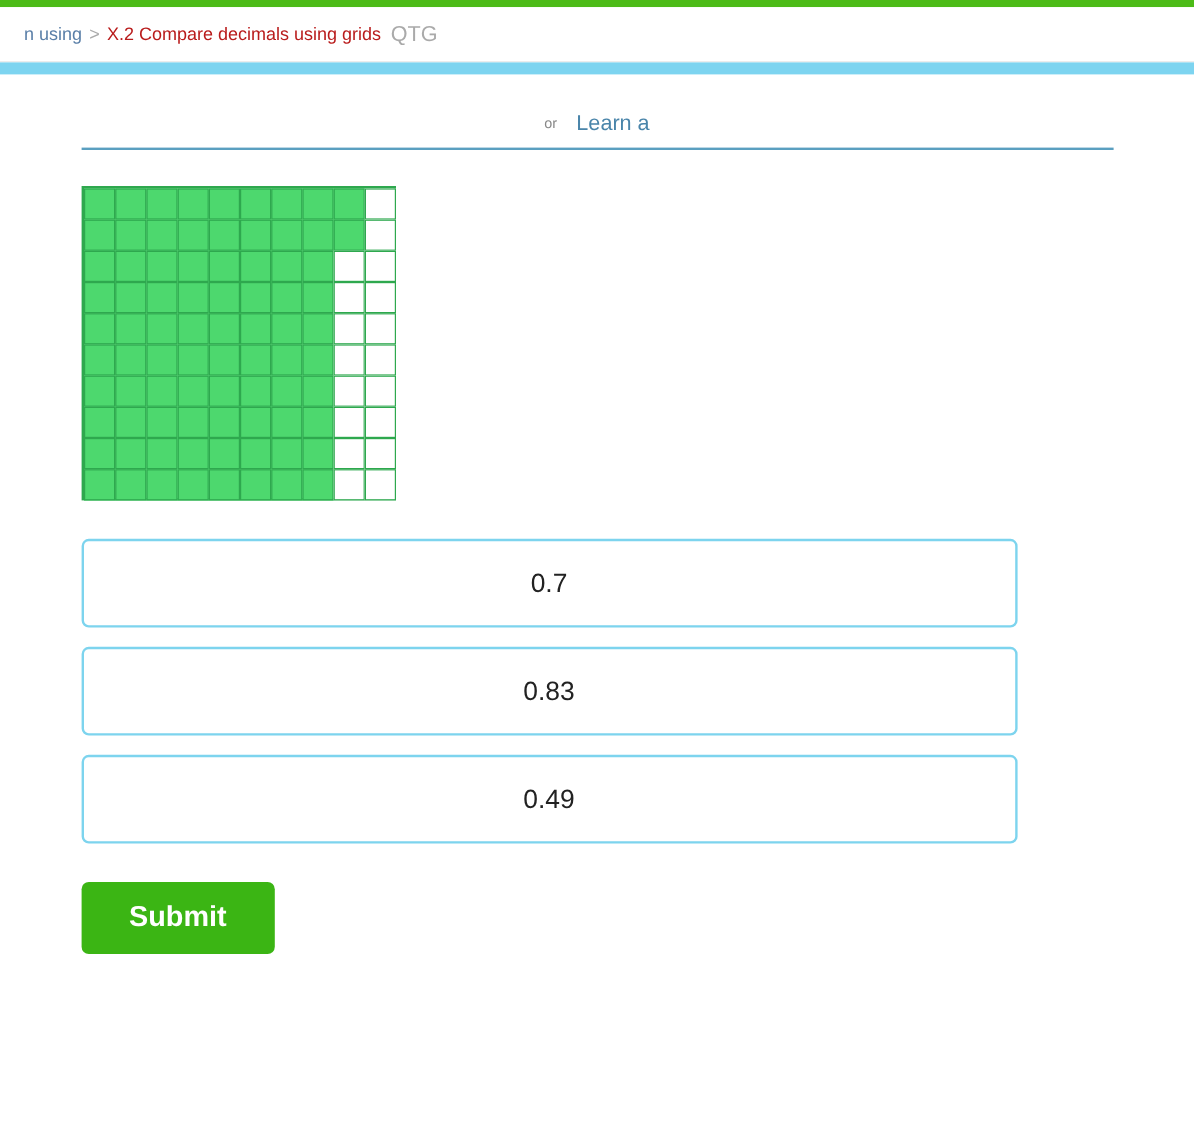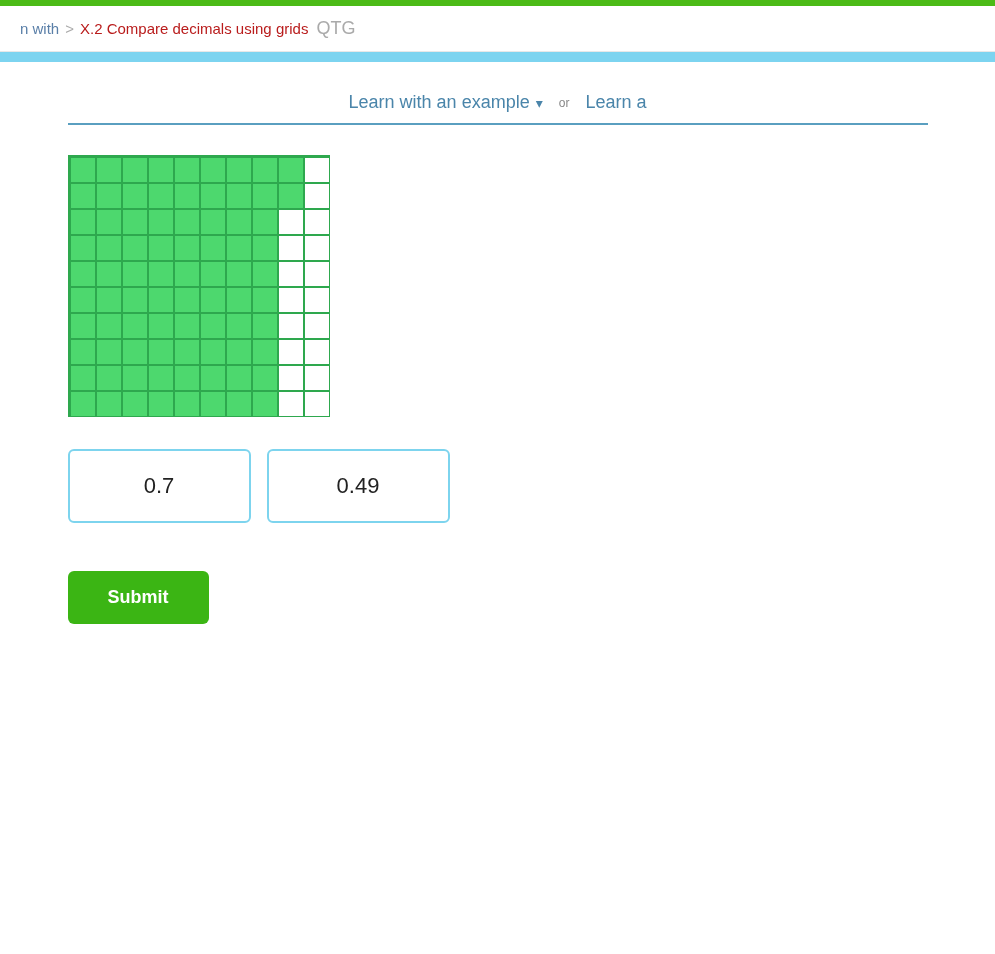--- a/index.html
+++ b/index.html
@@ -117,70 +117,66 @@
     .grid-cell.filled {
       background: #4dd86e;
     }
 
     .grid-cell.empty {
       background: #fff;
     }
 
     .options-grid {
       display: grid;
-      grid-template-columns: 1fr 1fr 1fr 1fr;
+      grid-template-columns: 1fr;
       gap: 16px;
       max-width: 780px;
-      margin-bottom: 48px;
+      margin-bottom: 32px;
     }
 
     .option-btn {
       border: 2px solid #7dd4ee;
       border-radius: 6px;
       background: #fff;
       font-size: 22px;
       color: #222;
       padding: 22px 10px;
       cursor: pointer;
       text-align: center;
       transition: background 0.15s;
     }
 
     .submit-btn {
       background: #3bb514;
       color: #fff;
       border: none;
       border-radius: 6px;
-      font-size: 18px;
+      font-size: 24px;
       font-weight: 600;
       padding: 16px 40px;
       cursor: pointer;
     }
   </style>
 </head>
 <body>
 
 <div class="top-bar"></div>
 
 <div class="breadcrumb-bar">
-  <span class="breadcrumb-grade">n with</span>
+  <span class="breadcrumb-grade">n using</span>
   <span class="chevron"> &gt; </span>
   <span class="breadcrumb-current">X.2 Compare decimals using grids</span>
   <span class="breadcrumb-code">QTG</span>
 </div>
 
 <div class="blue-progress-bar"></div>
 
 <div class="main-content">
 
   <div class="learn-bar">
-    <a href="#" class="learn-link">
-      <span>Learn with an example</span>
-      <span class="chevron-down">▾</span>
-    </a>
     <span class="or-text">or</span>
     <a href="#" class="watch-link">Learn a</a>
   </div>
 
 
   <div class="grid-container">
     <div class="decimal-grid" id="decimal-grid">
     <div class="grid-cell filled"></div>
         <div class="grid-cell filled"></div>
         <div class="grid-cell filled"></div>
@@ -279,18 +275,19 @@
         <div class="grid-cell filled"></div>
         <div class="grid-cell filled"></div>
         <div class="grid-cell filled"></div>
         <div class="grid-cell empty"></div>
         <div class="grid-cell empty"></div>
       </div>
   </div>
 
   <div class="options-grid">
     <button class="option-btn">0.7</button>
+    <button class="option-btn">0.83</button>
     <button class="option-btn">0.49</button>
   </div>
 
   <button class="submit-btn">Submit</button>
 
 </div>
 
 </body></html>

